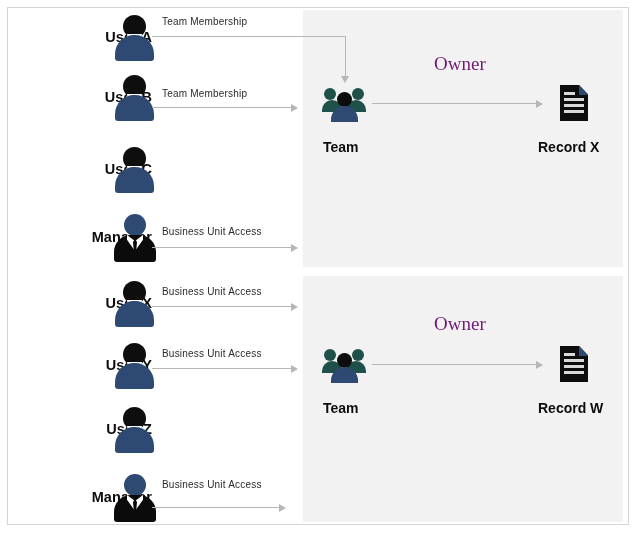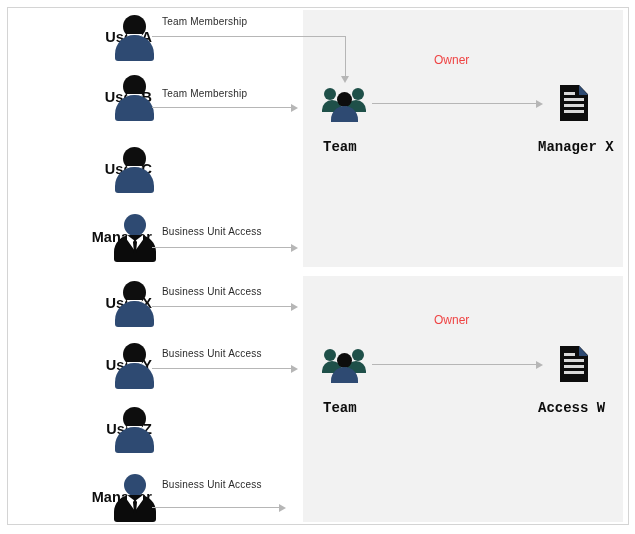--- a/index.html
+++ b/index.html
@@ -264,27 +264,27 @@
     background: #d9d9d9;
   }
 
   
   .node-label {
     position: absolute;
     font-size: 14px;
     font-weight: bold;
     color: #0d0d0d;
     white-space: nowrap;
-    font-family: Liberation Mono, monospace;
   }
   .owner-label {
     position: absolute;
-    font-size: 12px;
-    color: #ef4444;
+    font-size: 19px;
+    color: #701a75;
     white-space: nowrap;
+    font-family: Liberation Serif, serif;
   }
 </style>
 </head>
 <body>
 
 <div id="canvas">
   <div class="outer-frame"></div>
 
   <div class="gray-panel" id="panel-top"></div>
   <div class="gray-panel" id="panel-bottom"></div>
@@ -398,21 +398,21 @@
   <div class="arrow-head-right" style="left:536px; top:100px;"></div>
 
   <span class="doc-icon" style="left:560px; top:85px;">
     <span class="doc-body"></span>
     <span class="doc-fold"></span>
     <span class="doc-line" style="top:7px;  width:11px;"></span>
     <span class="doc-line" style="top:13px; width:20px;"></span>
     <span class="doc-line" style="top:19px; width:20px;"></span>
     <span class="doc-line" style="top:25px; width:20px;"></span>
   </span>
-  <span class="node-label" style="left:538px; top:139px;">Manager X</span>
+  <span class="node-label" style="left:538px; top:139px;">Record X</span>
 
   <span class="owner-label" style="left:434px; top:313px;">Owner</span>
 
   <span class="team-icon" style="left:322px; top:345px;">
     <span class="tm-head-l"></span>
       <span class="tm-head-r"></span>
     <span class="tm-body-l"></span>
       <span class="tm-body-r"></span>
     <span class="tm-head-c"></span>
       <span class="tm-body-c"></span>
@@ -423,14 +423,14 @@
   <div class="arrow-head-right" style="left:536px; top:361px;"></div>
 
   <span class="doc-icon" style="left:560px; top:346px;">
     <span class="doc-body"></span>
     <span class="doc-fold"></span>
     <span class="doc-line" style="top:7px;  width:11px;"></span>
     <span class="doc-line" style="top:13px; width:20px;"></span>
     <span class="doc-line" style="top:19px; width:20px;"></span>
     <span class="doc-line" style="top:25px; width:20px;"></span>
   </span>
-  <span class="node-label" style="left:538px; top:400px;">Access W</span>
+  <span class="node-label" style="left:538px; top:400px;">Record W</span>
 </div>
 
 </body></html>

